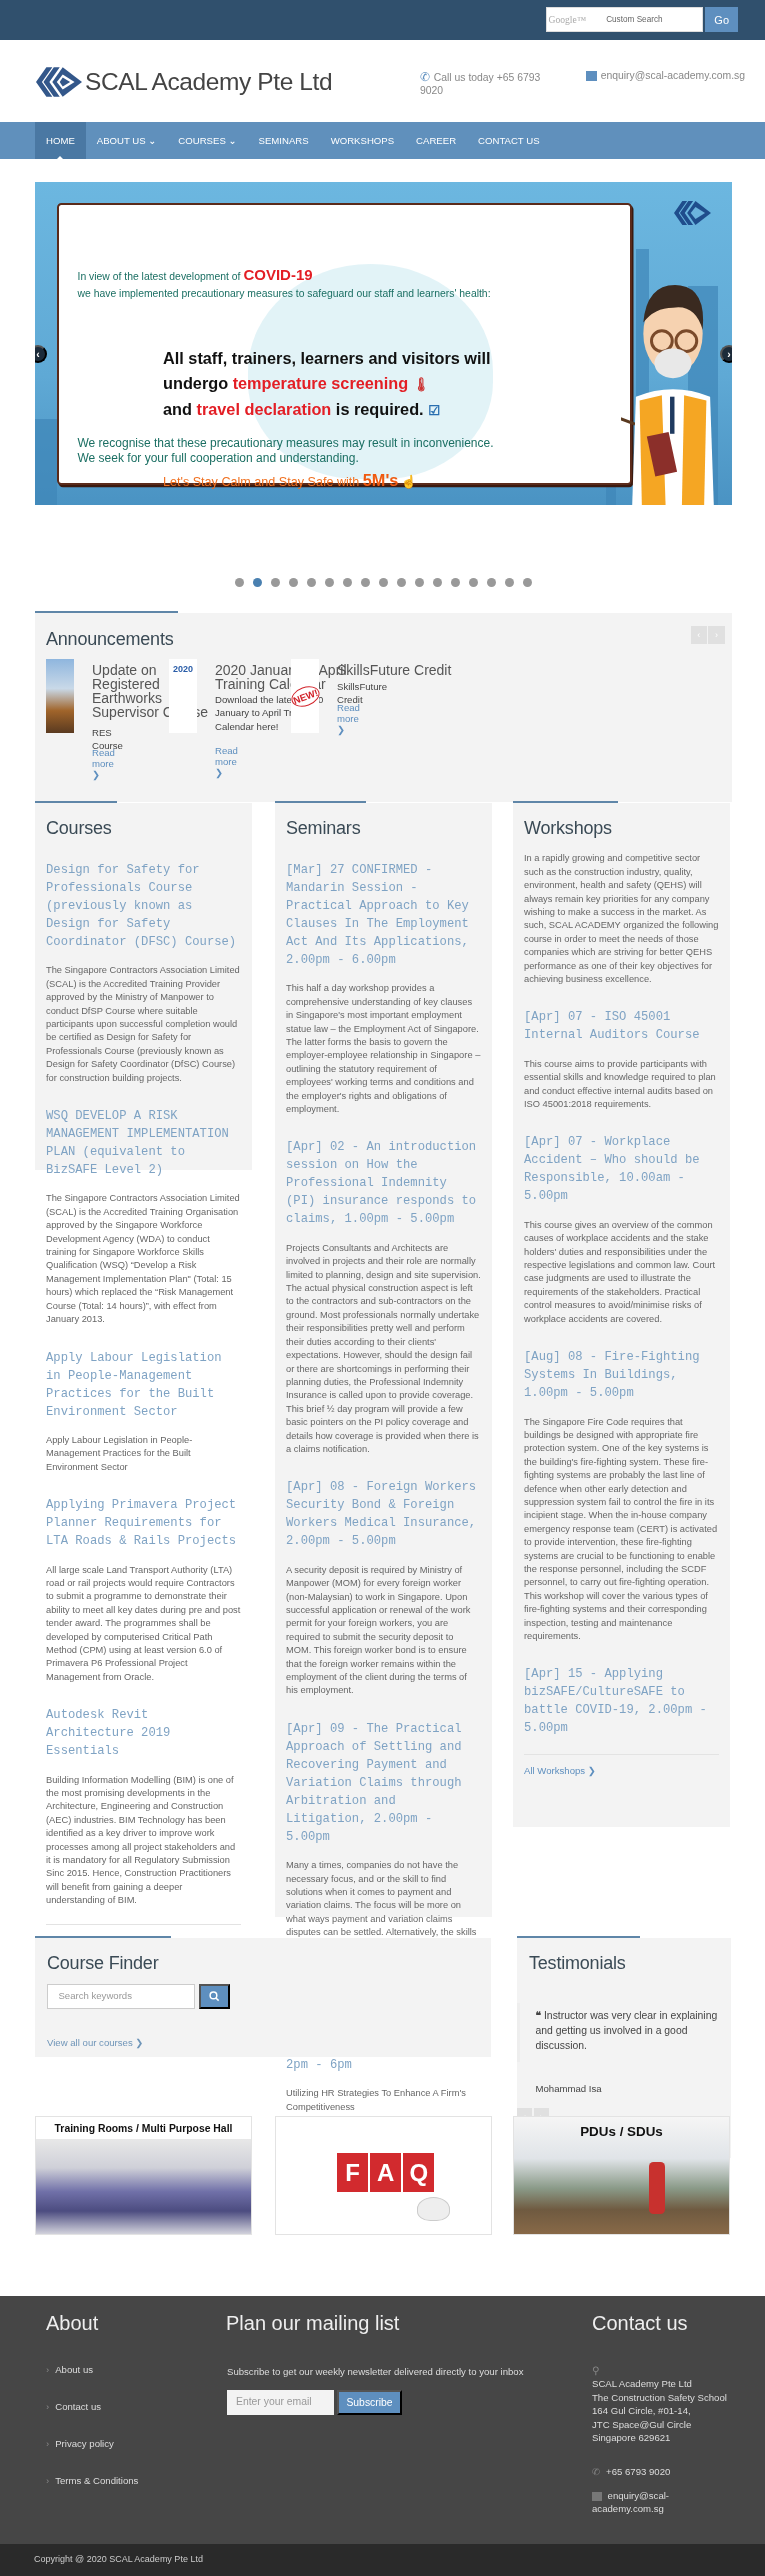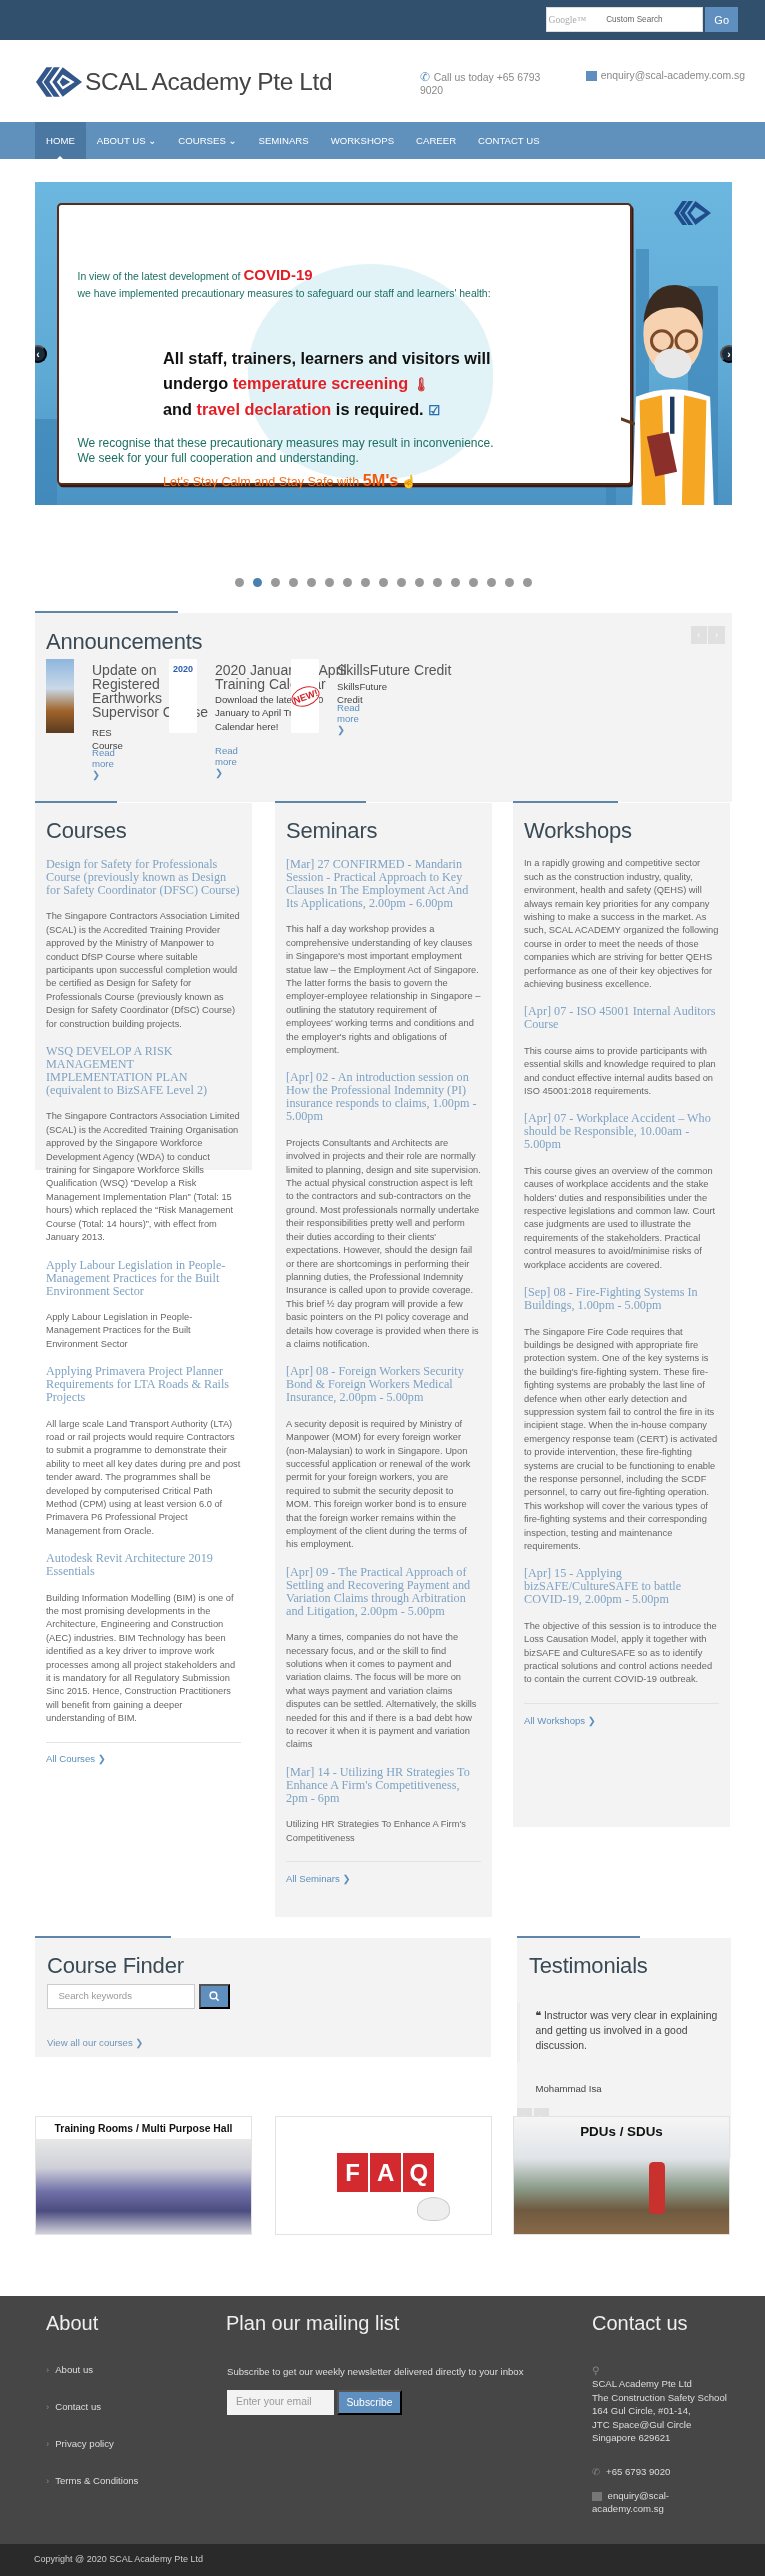--- a/index.html
+++ b/index.html
@@ -38,32 +38,32 @@
 .b5{left:104px;top:266px;font-size:12.6px;color:#f07020}
 .b5 b{font-size:16.3px;color:#f05a10}
 .corner-logo{position:absolute;right:21px;top:16.3px;width:37px;height:30px}
 .man{position:absolute;left:586px;top:96px;width:104px;height:227px}
 .slide-arrow{position:absolute;top:163px;width:18px;height:18px;border-radius:50%;background:#1c2b3a;color:#fff;font-size:10.4px;display:flex;align-items:center;justify-content:center;font-weight:bold}
 .dots{position:absolute;left:0;top:578px;width:766px;display:flex;justify-content:center;gap:9px}
 .dot{width:9px;height:9px;border-radius:50%;background:#999}
 .dot.active{background:#4a80b0}
 .section-box{position:absolute;background:#f3f3f3}
 .section-box .topline{position:absolute;left:0;top:-2.2px;height:2.2px;background:#5f86a8}
-.sec-title{font-family:"Liberation Sans",sans-serif;font-weight:300;color:#3a4a55;font-size:22px;letter-spacing:-0.2px}
+.sec-title{font-family:"Liberation Sans",sans-serif;font-weight:300;color:#3a4a55;font-size:18px;letter-spacing:-0.2px}
 .ann{left:35px;top:613px;width:697px;height:189px}
 .ann-arrows{position:absolute;right:7.4px;top:13.4px;display:flex;gap:1.5px}
 .ann-arrows span{width:16.3px;height:18px;background:#e0e0e0;color:#fff;font-size:9px;display:flex;align-items:center;justify-content:center}
 .ann-item{position:absolute;top:46px}
 .ann-img{position:absolute;width:28px;height:74px}
 .ann-title{position:absolute;font-size:14px;color:#555;line-height:14px;font-weight:300;font-family:"Liberation Sans",sans-serif}
 .ann-desc{position:absolute;font-size:9.6px;color:#444;line-height:13.4px}
 .readmore{position:absolute;font-size:9.6px;color:#5e8fbf}
 .col{top:803px;width:217px}
 .col .inner{position:absolute;left:11px;top:15px;width:195px}
-.item-title{font-size:12.2px;color:#7fa3c4;line-height:13px;margin-top:14px;font-weight:300;font-family:Liberation Serif, serif}
+.item-title{font-size:12.2px;color:#7fa3c4;line-height:18px;margin-top:22px;font-weight:300;font-family:Liberation Mono, monospace}
 .item-desc{font-size:9.3px;color:#666;line-height:13.4px;margin-top:13.4px}
 .col-foot{border-top:0.7px solid #e3e3e3;margin-top:16.3px;padding-top:10.4px;font-size:9.6px;color:#5e8fbf}
 .finder{left:35px;top:1938px;width:456px;height:119px}
 .finder-input{position:absolute;left:12px;top:46px;width:148px;height:25px;background:#fff;border:0.7px solid #ccc;font-size:9.6px;color:#999;padding:5.2px 10.4px}
 .finder-btn{position:absolute;left:164px;top:46px;width:31px;height:25px;background:#5e8fbf;color:#fff;display:flex;align-items:center;justify-content:center}
 .finder-link{position:absolute;left:12px;top:99px;font-size:9.6px;color:#6f95b8}
 .testi{left:517px;top:1938px;width:214px;height:220px}
 .testi .quote{position:absolute;left:0;top:65px;width:214px;height:59px;border-left:3px solid #eee;padding-left:18.5px}
 .testi .qtext{position:absolute;left:18.5px;top:70px;width:185px;font-size:10.4px;color:#444;line-height:15px}
 .testi .author{position:absolute;left:18.5px;top:145px;font-size:9.6px;color:#444}
@@ -294,26 +294,25 @@
     </div>
     <div>
       <h3 class="item-title">[Apr] 07 - ISO 45001 Internal Auditors Course</h3>
       <p class="item-desc">This course aims to provide participants with essential skills and knowledge required to plan and conduct effective internal audits based on ISO 45001:2018 requirements.</p>
     </div>
     <div>
       <h3 class="item-title">[Apr] 07 - Workplace Accident – Who should be Responsible, 10.00am - 5.00pm</h3>
       <p class="item-desc">This course gives an overview of the common causes of workplace accidents and the stake holders' duties and responsibilities under the respective legislations and common law. Court case judgments are used to illustrate the requirements of the stakeholders. Practical control measures to avoid/minimise risks of workplace accidents are covered.</p>
     </div>
     <div>
-      <h3 class="item-title">[Sep] 08 - Fire-Fighting Systems In Buildings, 1.00pm - 5.00pm</h3>
+      <h3 class="item-title">[Aug] 08 - Fire-Fighting Systems In Buildings, 1.00pm - 5.00pm</h3>
       <p class="item-desc">The Singapore Fire Code requires that buildings be designed with appropriate fire protection system. One of the key systems is the building's fire-fighting system. These fire-fighting systems are probably the last line of defence when other early detection and suppression system fail to control the fire in its incipient stage. When the in-house company emergency response team (CERT) is activated to provide intervention, these fire-fighting systems are crucial to be functioning to enable the response personnel, including the SCDF personnel, to carry out fire-fighting operation. This workshop will cover the various types of fire-fighting systems and their corresponding inspection, testing and maintenance requirements.</p>
     </div>
     <div>
       <h3 class="item-title">[Apr] 15 - Applying bizSAFE/CultureSAFE to battle COVID-19, 2.00pm - 5.00pm</h3>
-      <p class="item-desc">The objective of this session is to introduce the Loss Causation Model, apply it together with bizSAFE and CultureSAFE so as to identify practical solutions and control actions needed to contain the current COVID-19 outbreak.</p>
     </div>
     <div class="col-foot">All Workshops ❯</div>
   </div>
 </div>
 
 <div class="section-box finder">
   <div class="topline" style="width:136px"></div>
   <h2 class="sec-title" style="position:absolute;left:12px;top:15px">Course Finder</h2>
   <div class="finder-input">Search keywords</div>
   <button class="finder-btn">

